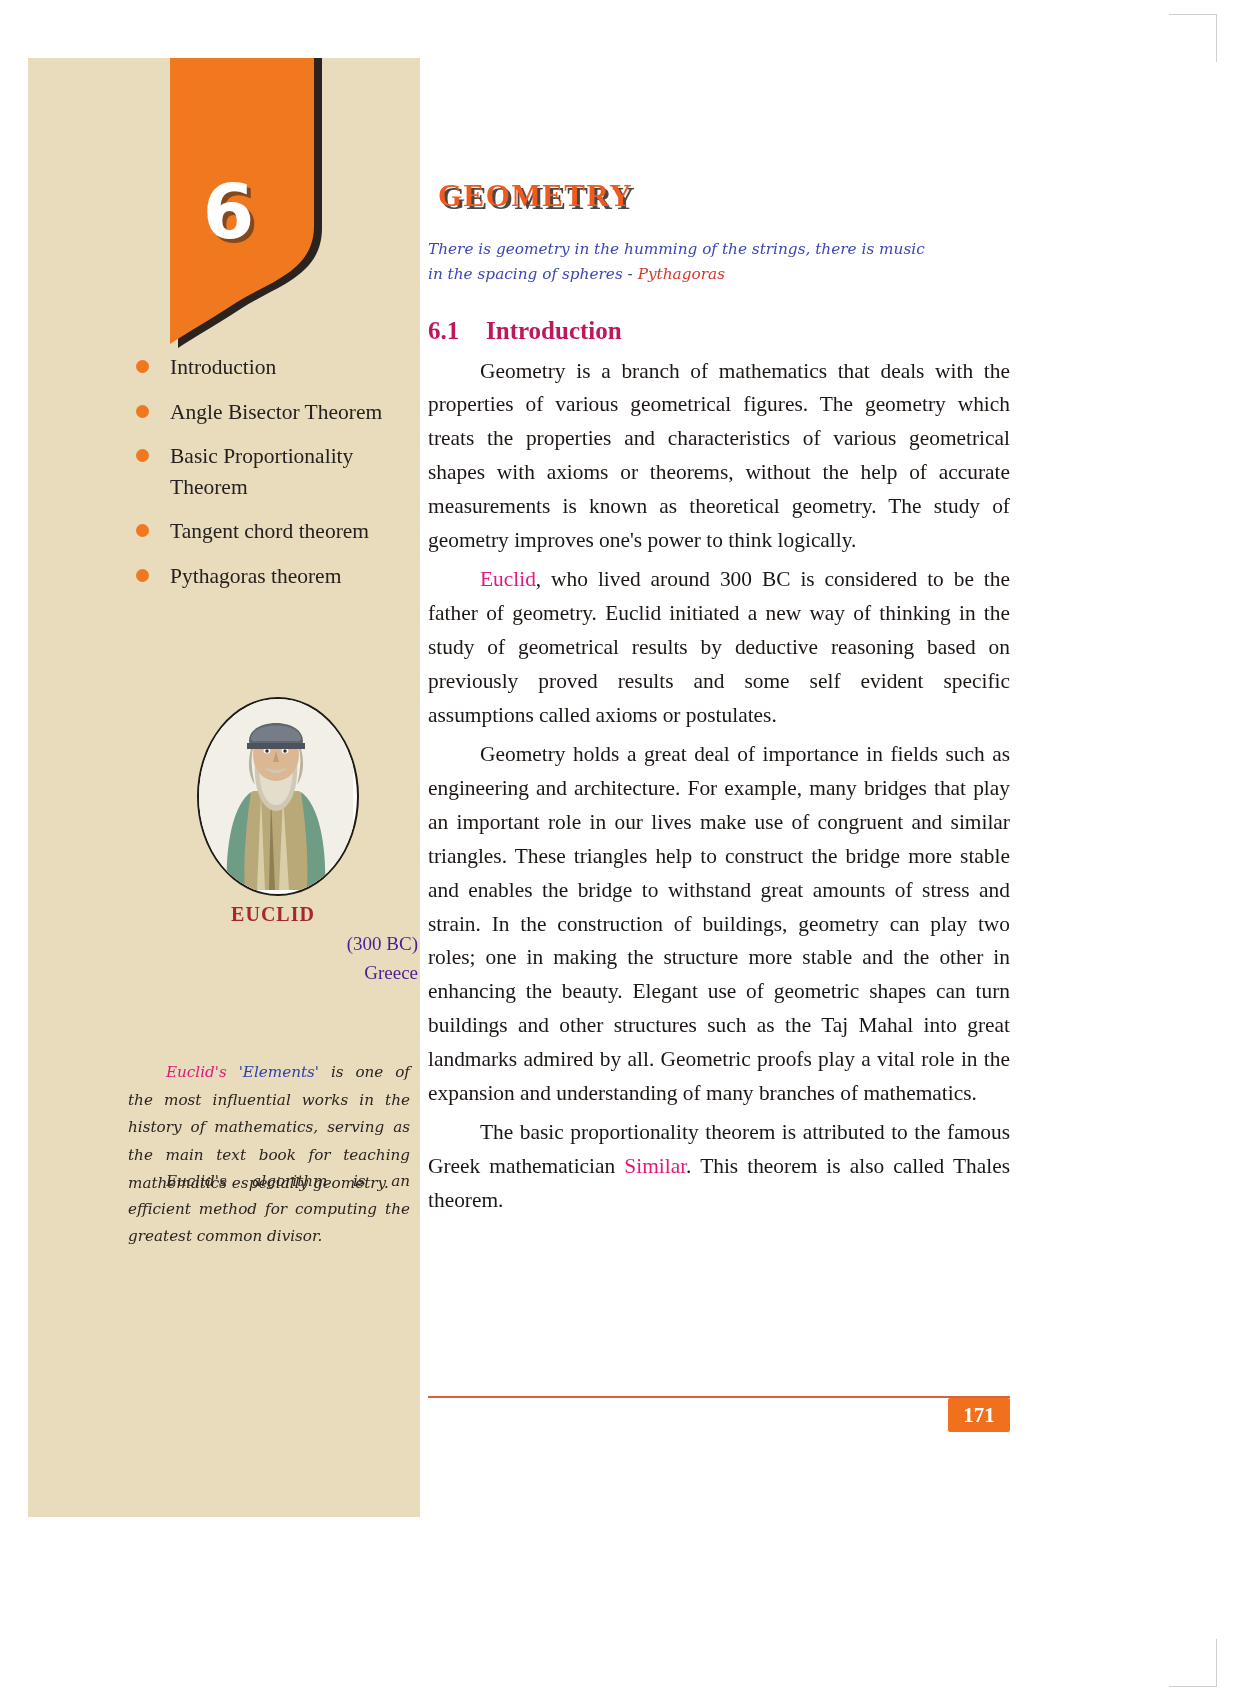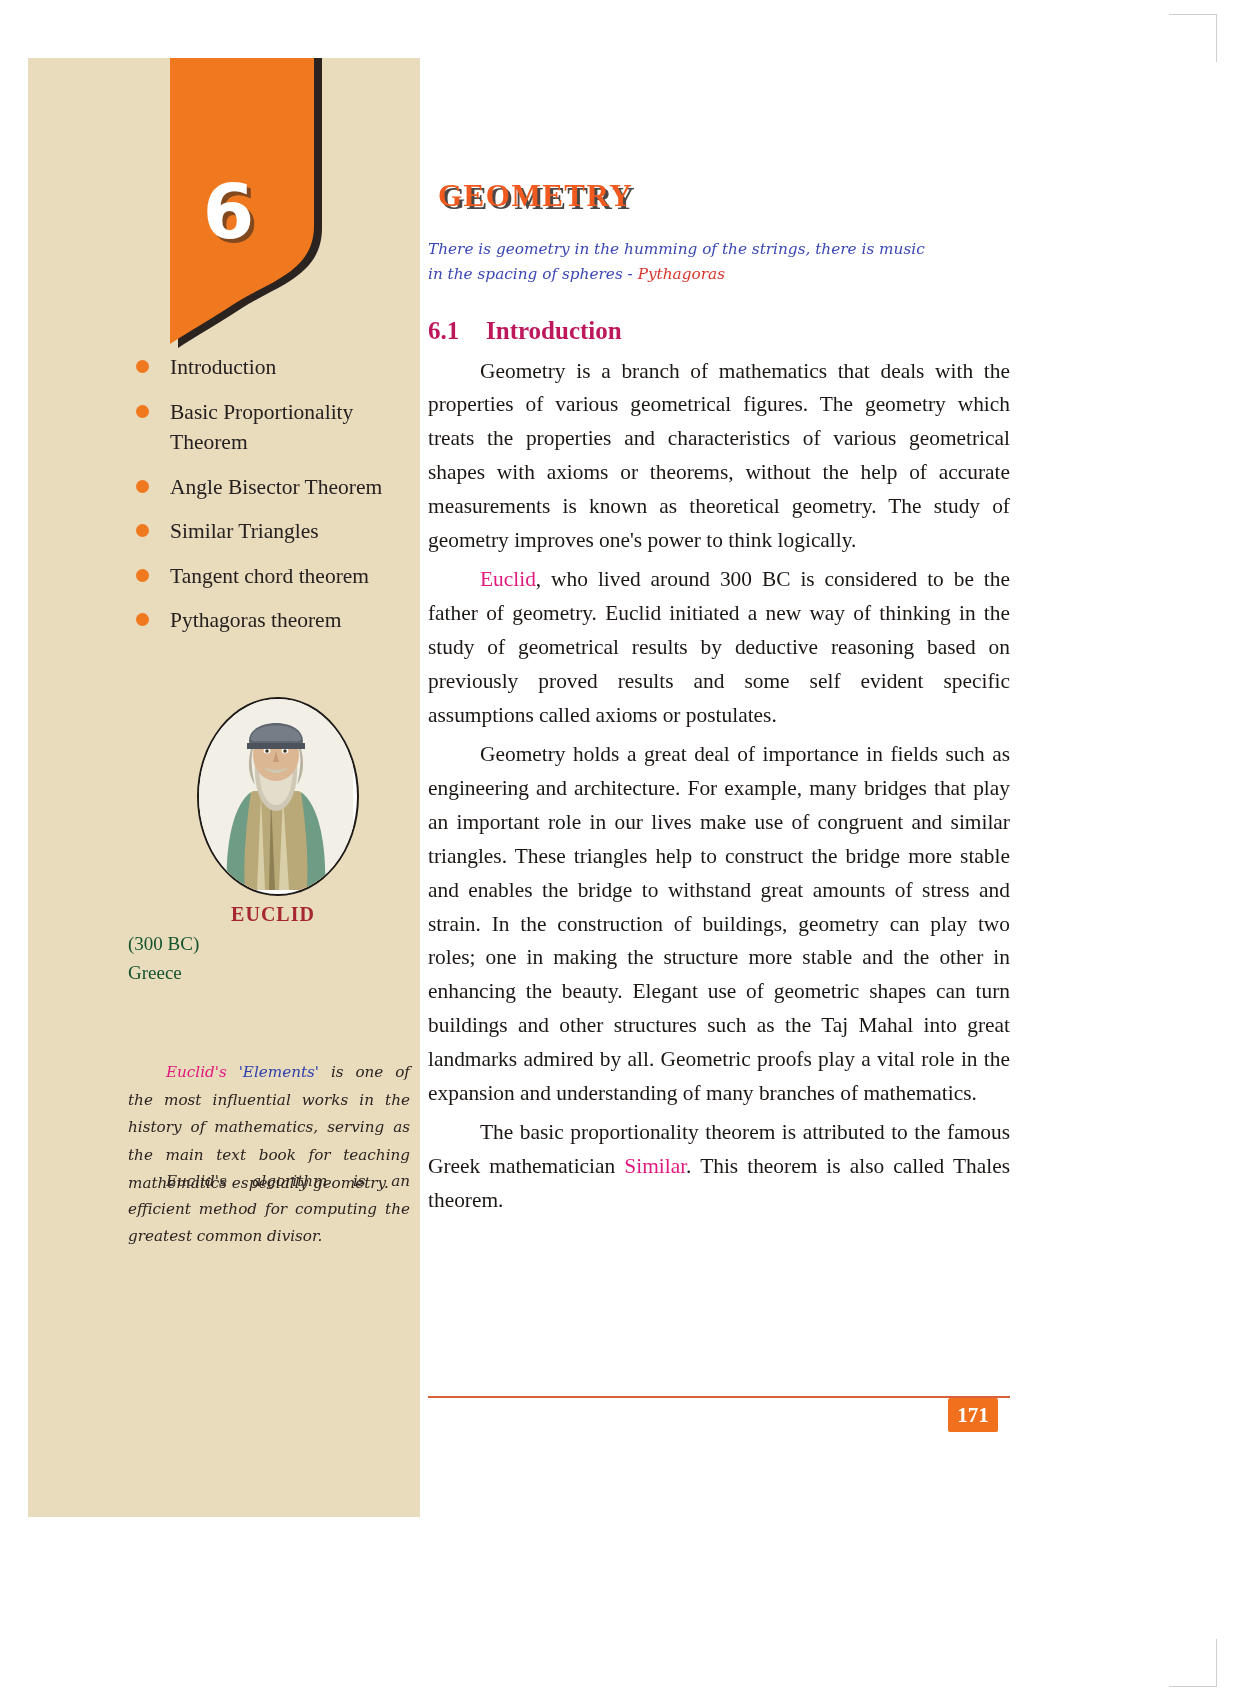--- a/index.html
+++ b/index.html
@@ -68,22 +68,22 @@
   .euclid-name{
     position:absolute;left:128px;top:903px;width:290px;
     text-align:center;
     font-family:"Liberation Serif", serif;
     font-weight:bold;
     font-size:20px;
     letter-spacing:1px;
     color:#a62731;
   }
   .euclid-date,.euclid-place{
-    position:absolute;left:128px;width:290px;text-align:left;
-    font-size:19px;color:#14532d;
+    position:absolute;left:128px;width:290px;text-align:right;
+    font-size:19px;color:#4c1d95;
   }
   .euclid-date{top:933px;}
   .euclid-place{top:962px;}
 
   .cap-para{
     position:absolute;left:128px;width:282px;
     font-family:"DejaVu Serif", serif;
     font-style:italic;
     font-size:15.2px;
     line-height:1.82;
@@ -143,21 +143,21 @@
   }
   .para .hl{color:#e0197e;}
 
   
   .footer-rule{
     position:absolute;left:428px;top:1396px;width:582px;height:2px;
     background:#d8603a;
   }
   .page-num{
     position:absolute;left:948px;top:1398px;
-    width:50px;height:34px;
+    width:62px;height:34px;
     background:#f0701e;
     color:#ffffff;
     font-family:"Liberation Serif", serif;
     font-weight:bold;
     font-size:21px;
     display:flex;align-items:center;justify-content:center;
     border-radius:2px;
   }
 </style>
 </head>
@@ -178,29 +178,25 @@
   </svg>
   <div class="chapter-num">6</div>
 
   <div class="toc">
     <div class="toc-item">
       <span class="toc-bullet"></span>
       <span>Introduction</span>
     </div>
     <div class="toc-item">
       <span class="toc-bullet"></span>
+      <span>Angle Bisector Theorem</span>
+    </div>
+    <div class="toc-item">
+      <span class="toc-bullet"></span>
       <span>Basic Proportionality Theorem</span>
-    </div>
-    <div class="toc-item">
-      <span class="toc-bullet"></span>
-      <span>Angle Bisector Theorem</span>
-    </div>
-    <div class="toc-item">
-      <span class="toc-bullet"></span>
-      <span>Similar Triangles</span>
     </div>
     <div class="toc-item">
       <span class="toc-bullet"></span>
       <span>Tangent chord theorem</span>
     </div>
     <div class="toc-item">
       <span class="toc-bullet"></span>
       <span>Pythagoras theorem</span>
     </div>
   </div>

